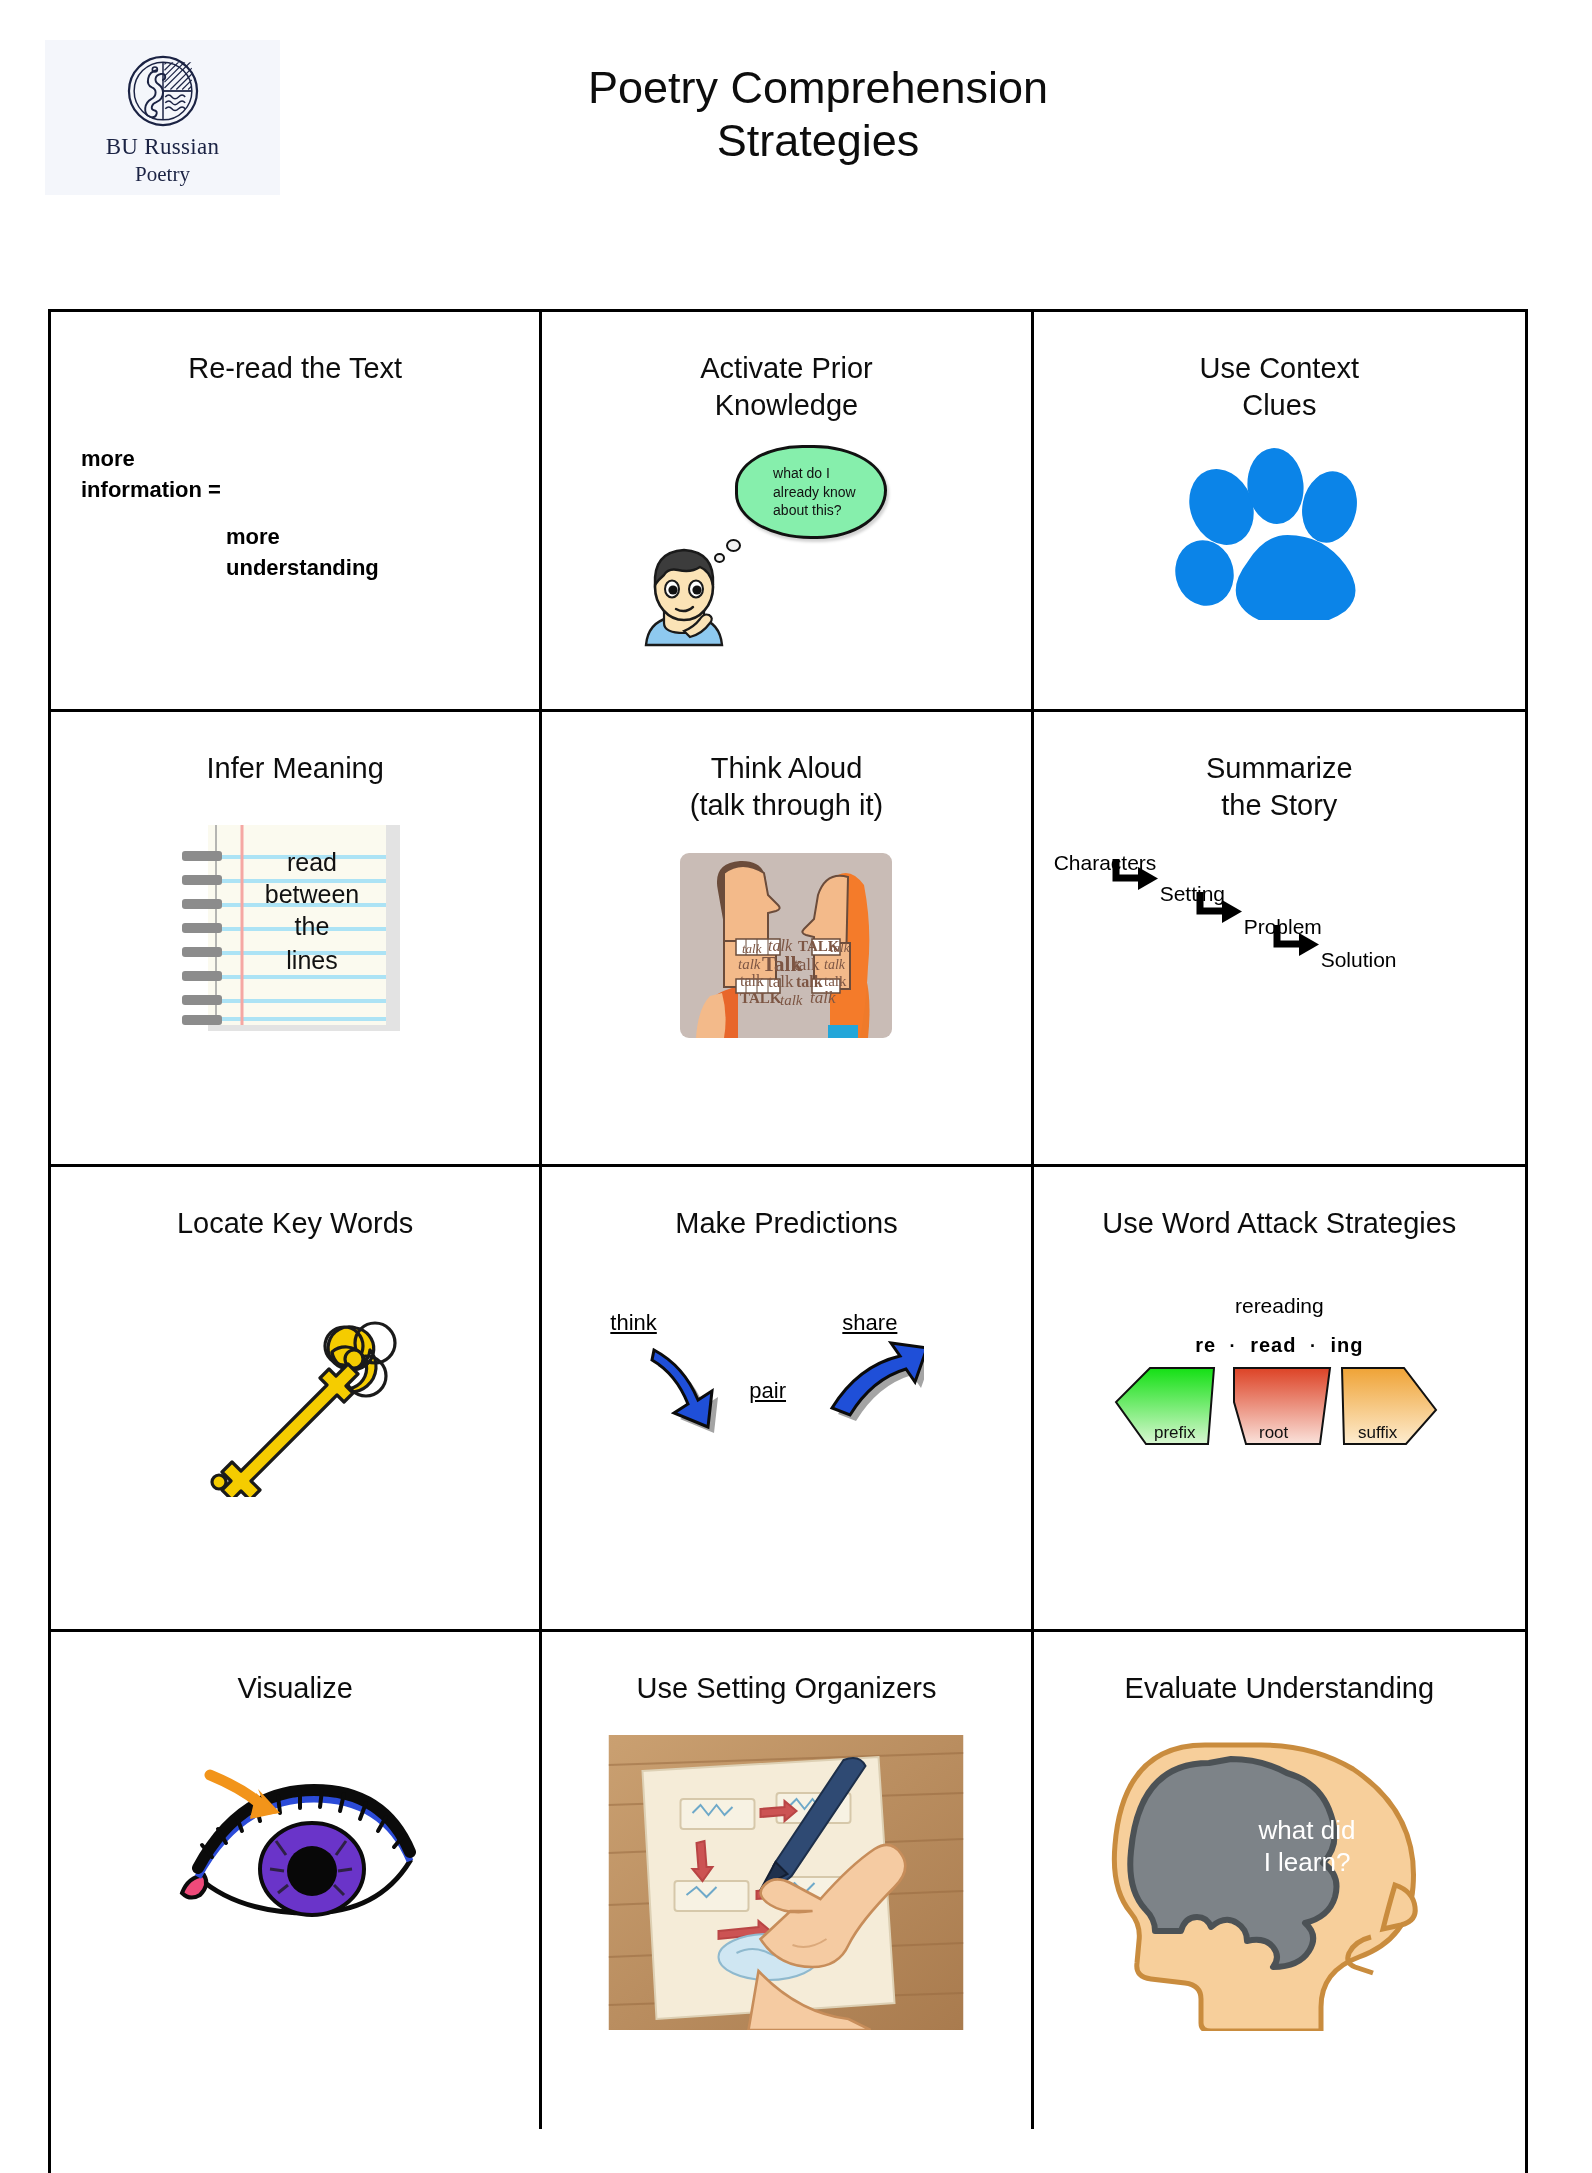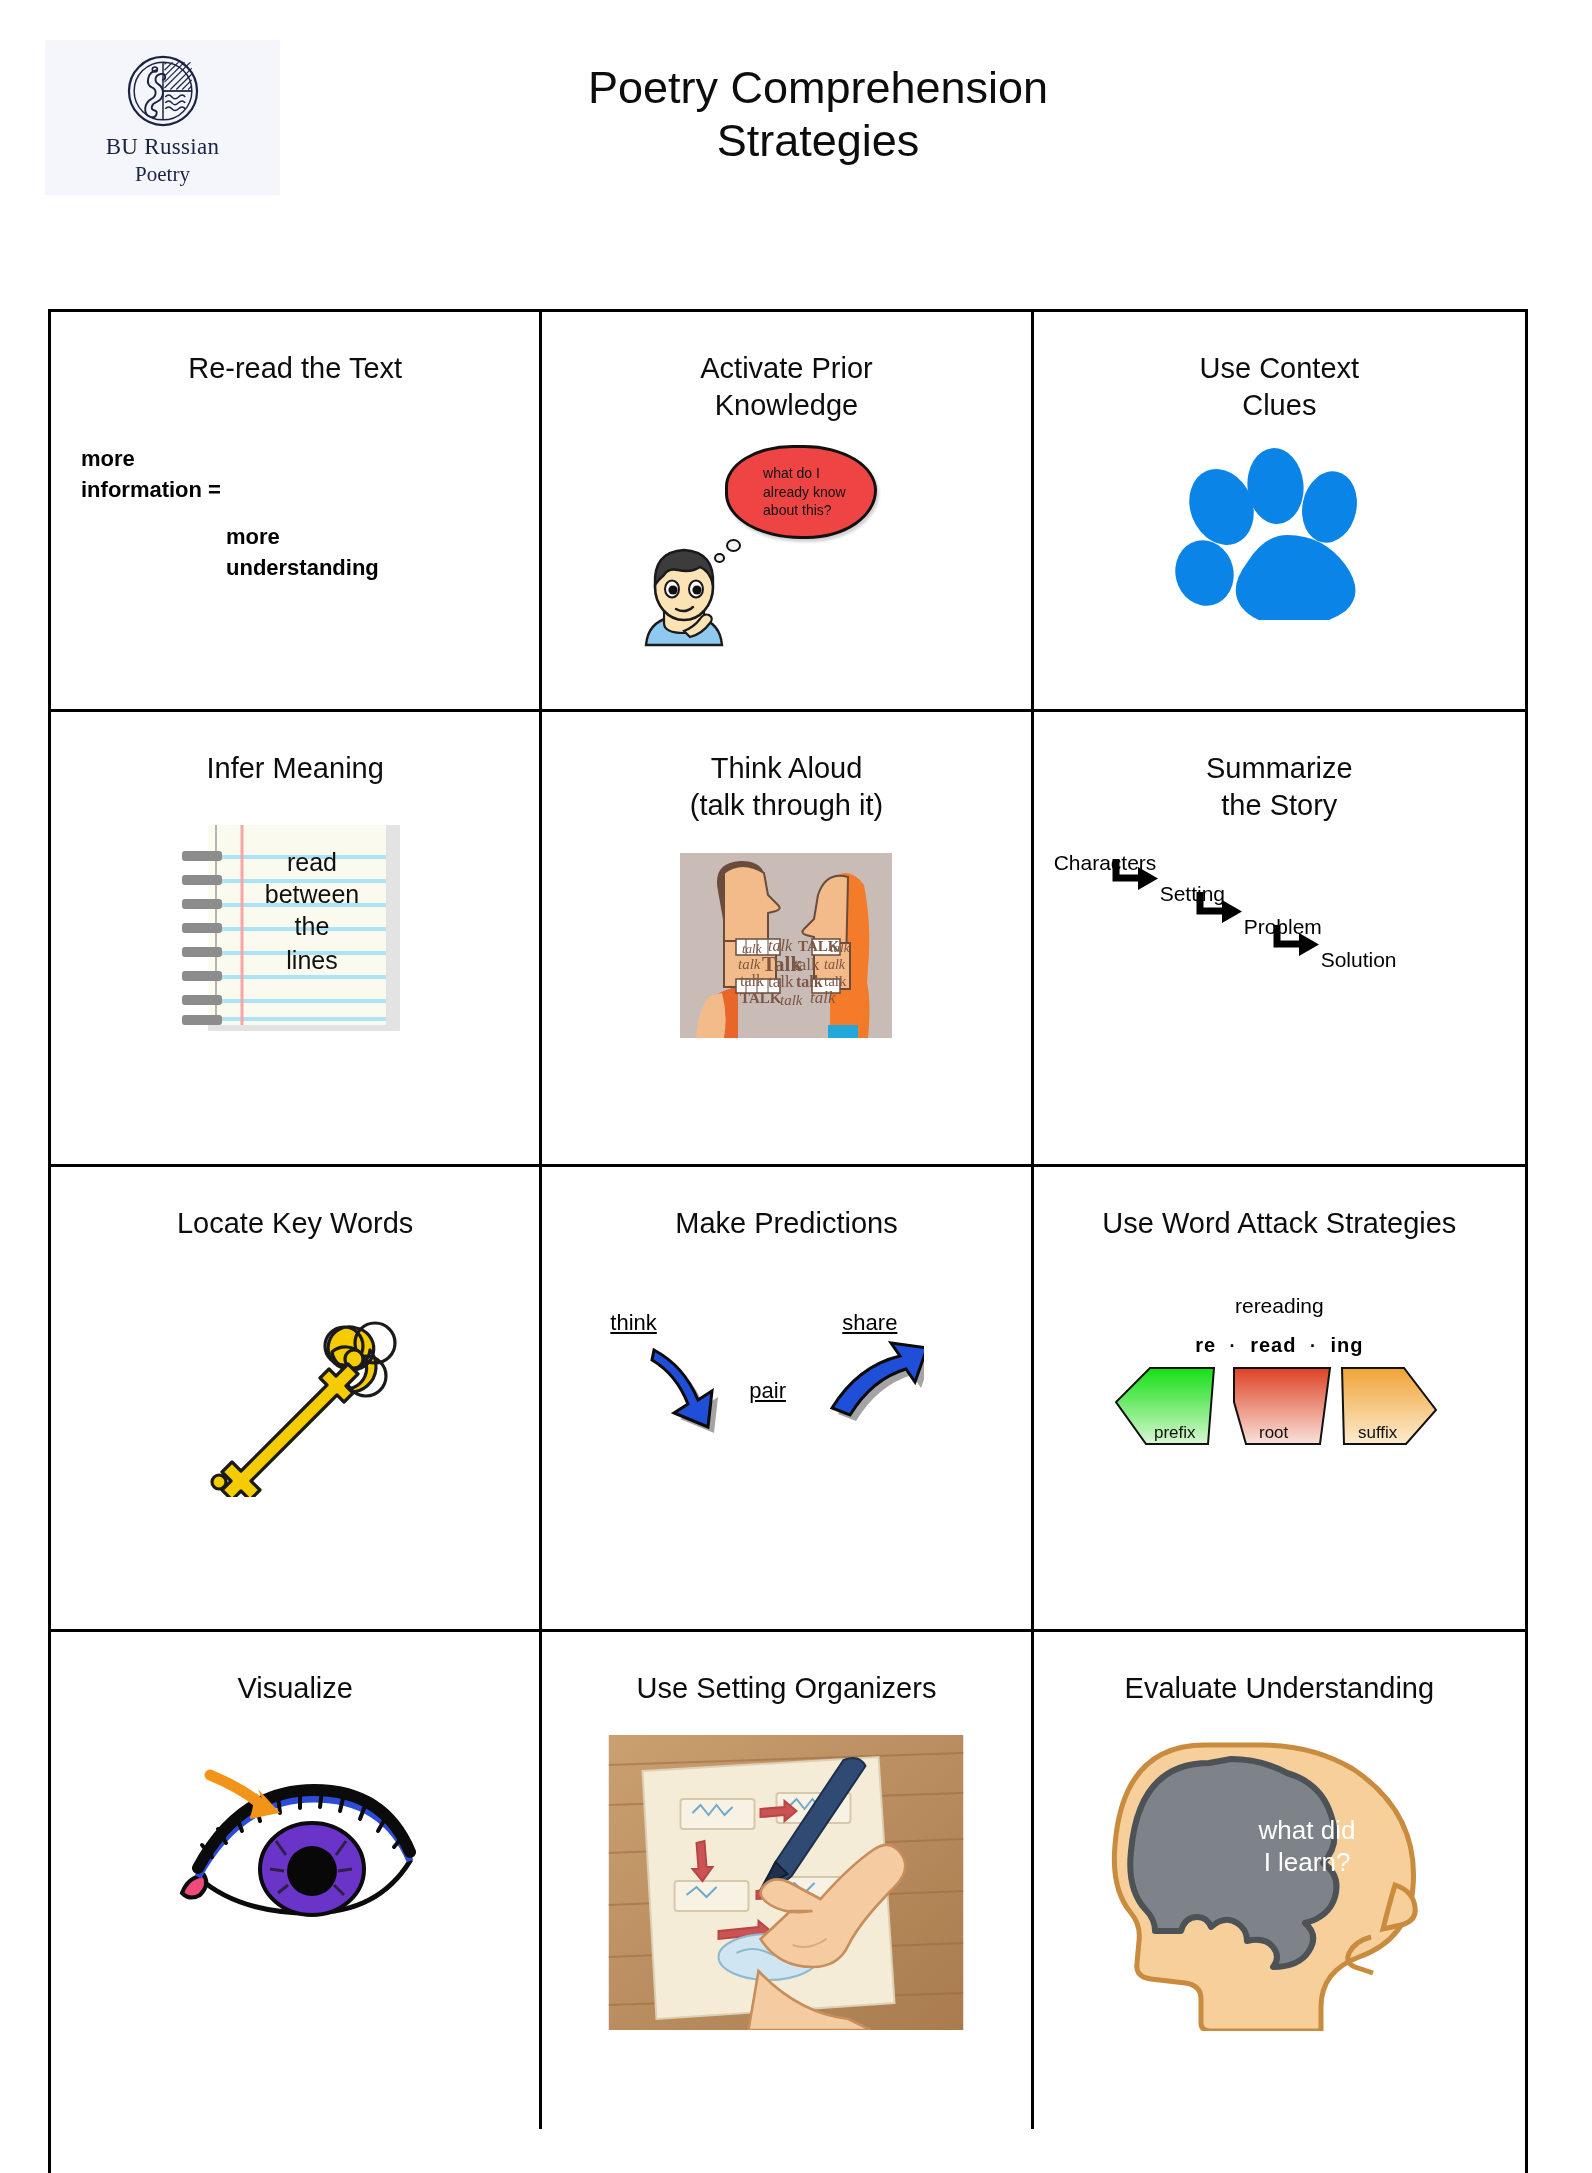--- a/index.html
+++ b/index.html
@@ -68,42 +68,42 @@
   .cell-body { flex: 1; width: 100%; position: relative; }
 
   
   .eq { position: absolute; left: 0; top: 56px; width: 100%; font-weight: bold; font-size: 22px; line-height: 1.45; }
   .eq .a { position:absolute; left:30px; top:0; }
   .eq .b { position:absolute; left:175px; top:78px; }
 
   
   .think-wrap { position:absolute; left:0; top:0; width:100%; height:100%; }
   .bubble {
-    position:absolute; left:183px; top:22px; width:152px; height:94px;
-    background:#ef4444; border:3px solid #111;
+    position:absolute; left:193px; top:22px; width:152px; height:94px;
+    background:#86efac; border:3px solid #111;
     border-radius: 46% 50% 48% 52% / 46% 50% 54% 50%;
     display:flex; align-items:center; justify-content:center;
     box-shadow: 2px 3px 3px rgba(0,0,0,.18);
   }
   .bubble-txt { font-size: 14px; line-height:1.32; text-align:left; white-space: pre-line; color:#111; padding-left:6px; }
   .bub-dot { position:absolute; border:2px solid #111; background:#f3f3f3; border-radius:50%; }
   .bub-d1 { left:184px; top:116px; width:15px; height:13px; }
   .bub-d2 { left:172px; top:130px; width:11px; height:10px; }
   .bub-d3 { left:162px; top:142px; width:8px; height:7px; }
   .boy { position:absolute; left:82px; top:118px; }
 
   
   .paw { position:absolute; left:50%; top:22px; transform: translateX(-50%); }
 
   
   .note { position:absolute; left:50%; top:32px; transform:translateX(-50%); }
 
   
   .talkpic { position:absolute; left:50%; top:30px; transform:translateX(-50%);
-             width:212px; height:185px; border-radius:0; overflow:hidden; }
+             width:212px; height:185px; border-radius:9px; overflow:hidden; }
 
   
   .sum { position:absolute; left:0; top:28px; width:100%; height:100%; font-size:21px; }
   .sum span.lbl { position:absolute; white-space:nowrap; }
   .sum .s1 { left: 20px; top: 0px; }
   .sum .s2 { left: 126px; top: 31px; }
   .sum .s3 { left: 210px; top: 64px; text-align: right; }
   .sum .s4 { left: 287px; top: 97px; }
   .sum svg.ar { position:absolute; }
   .sum .a1 { left: 78px; top: 8px; }

